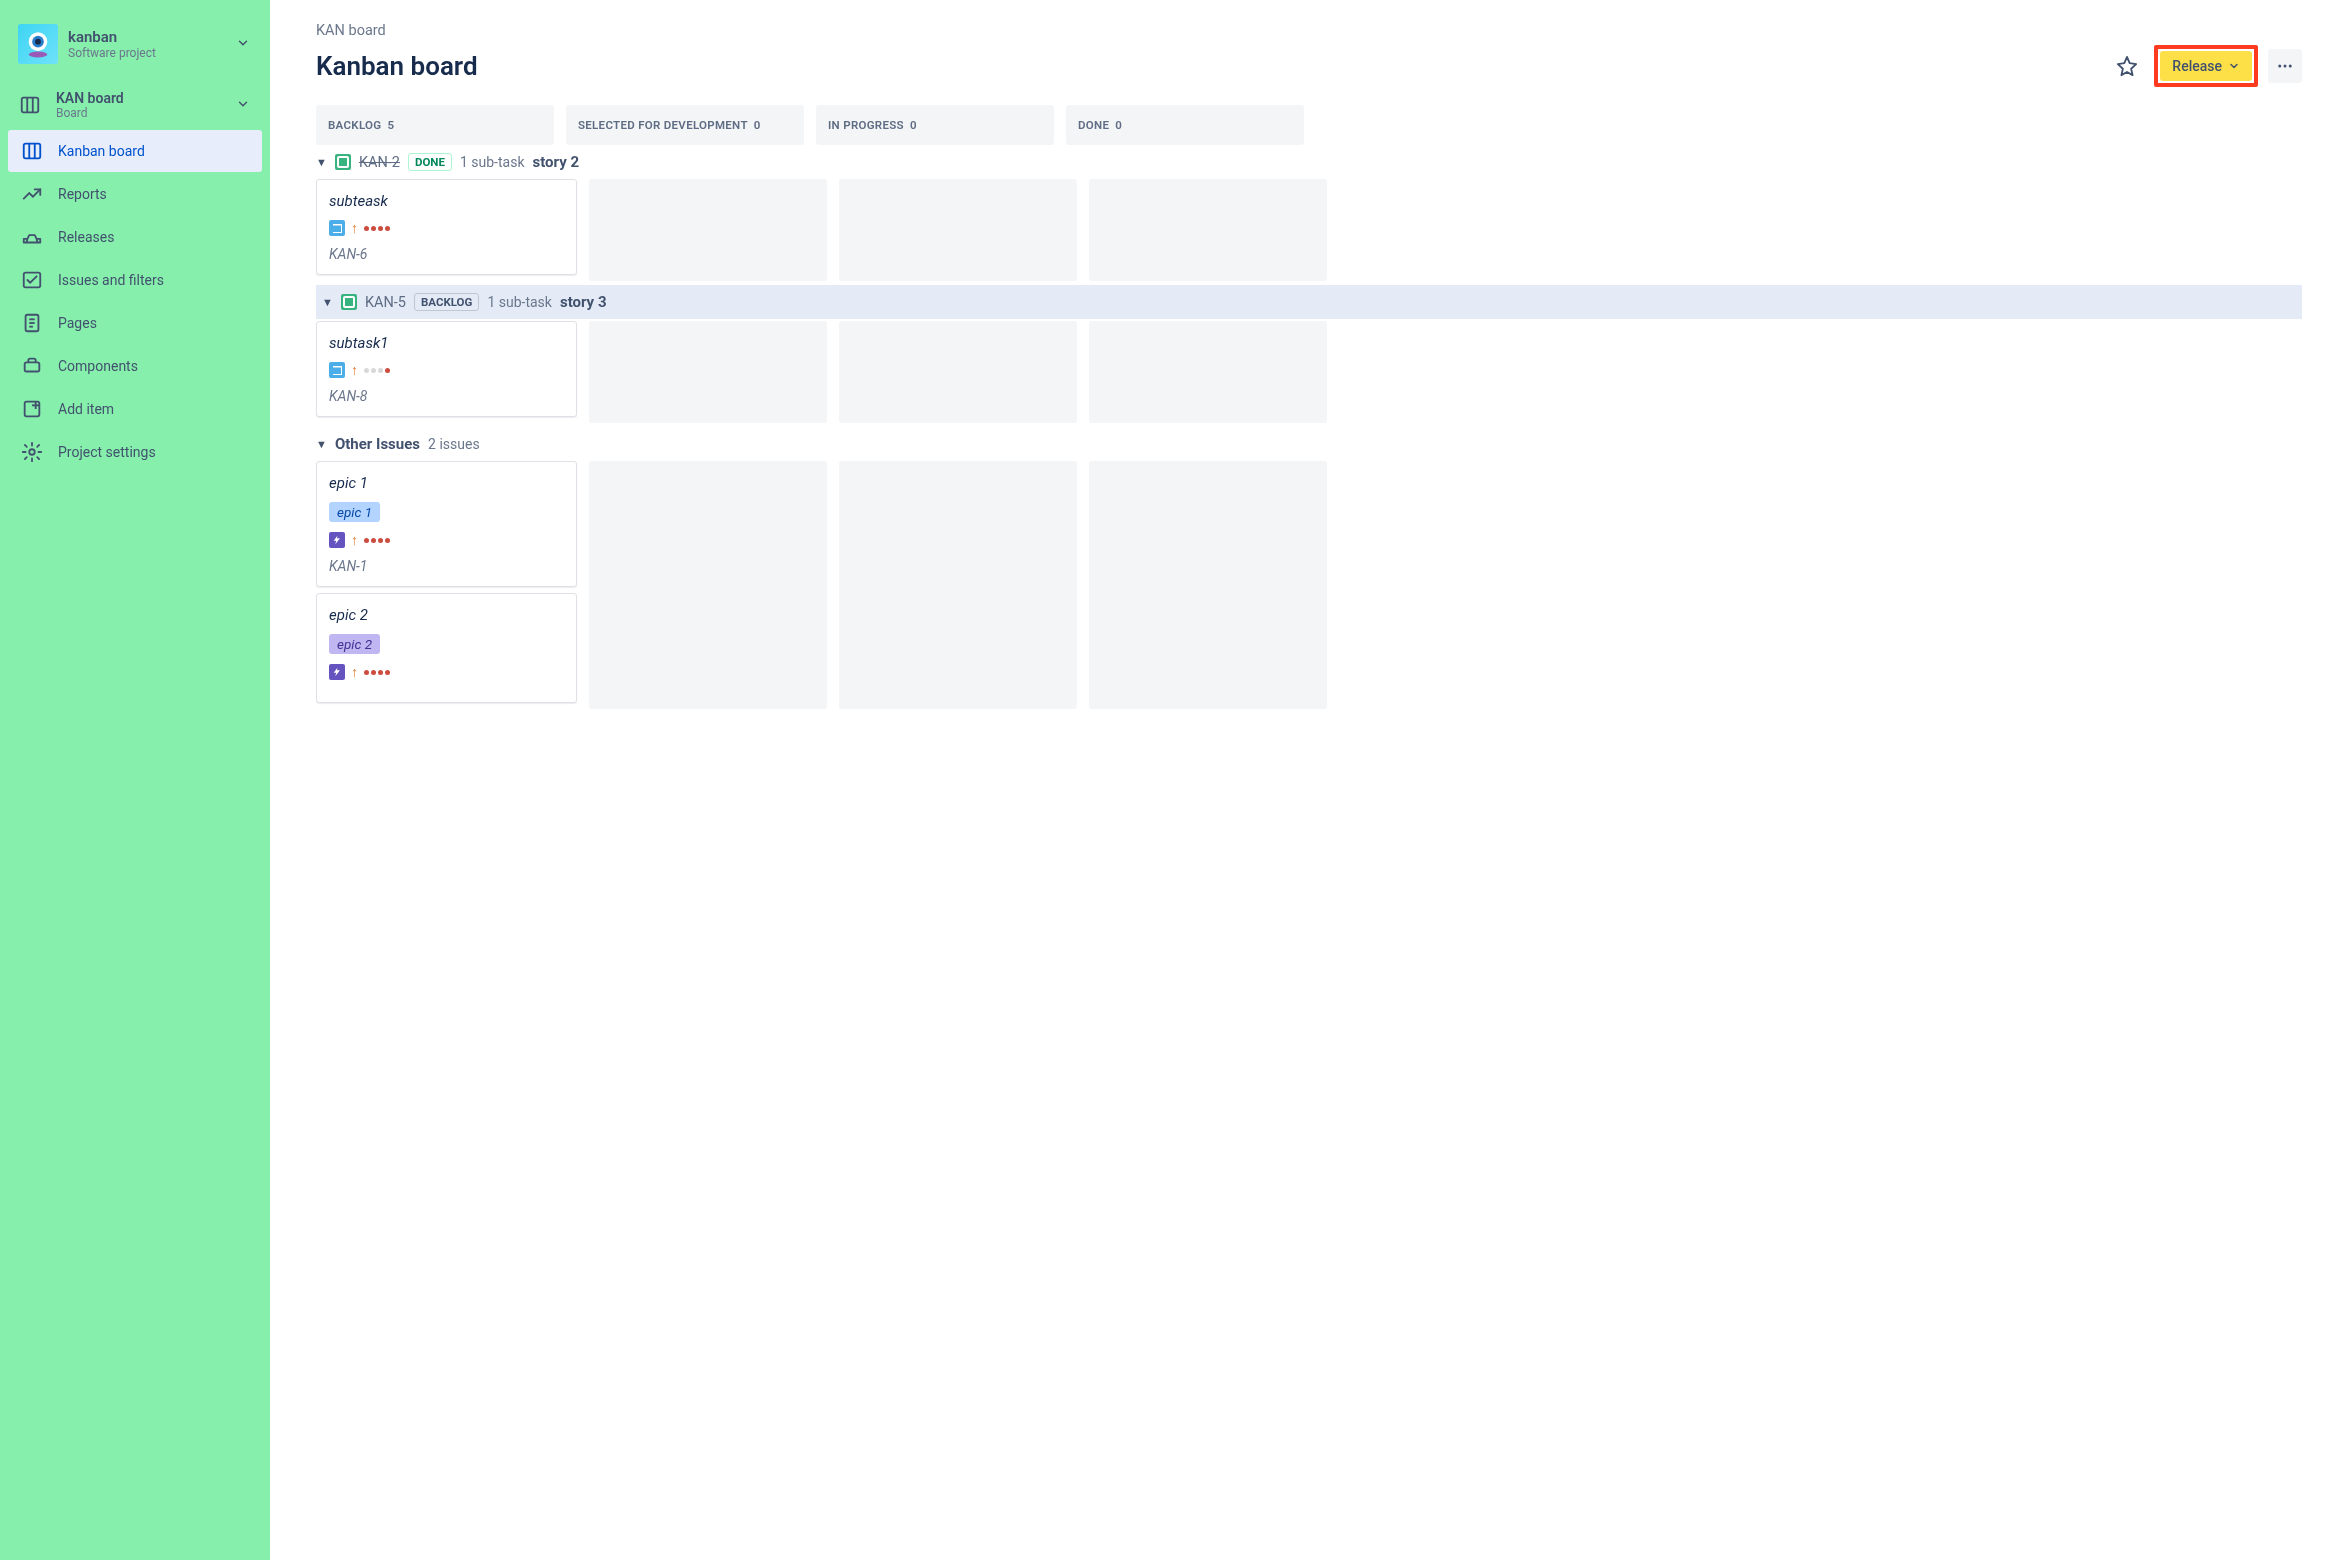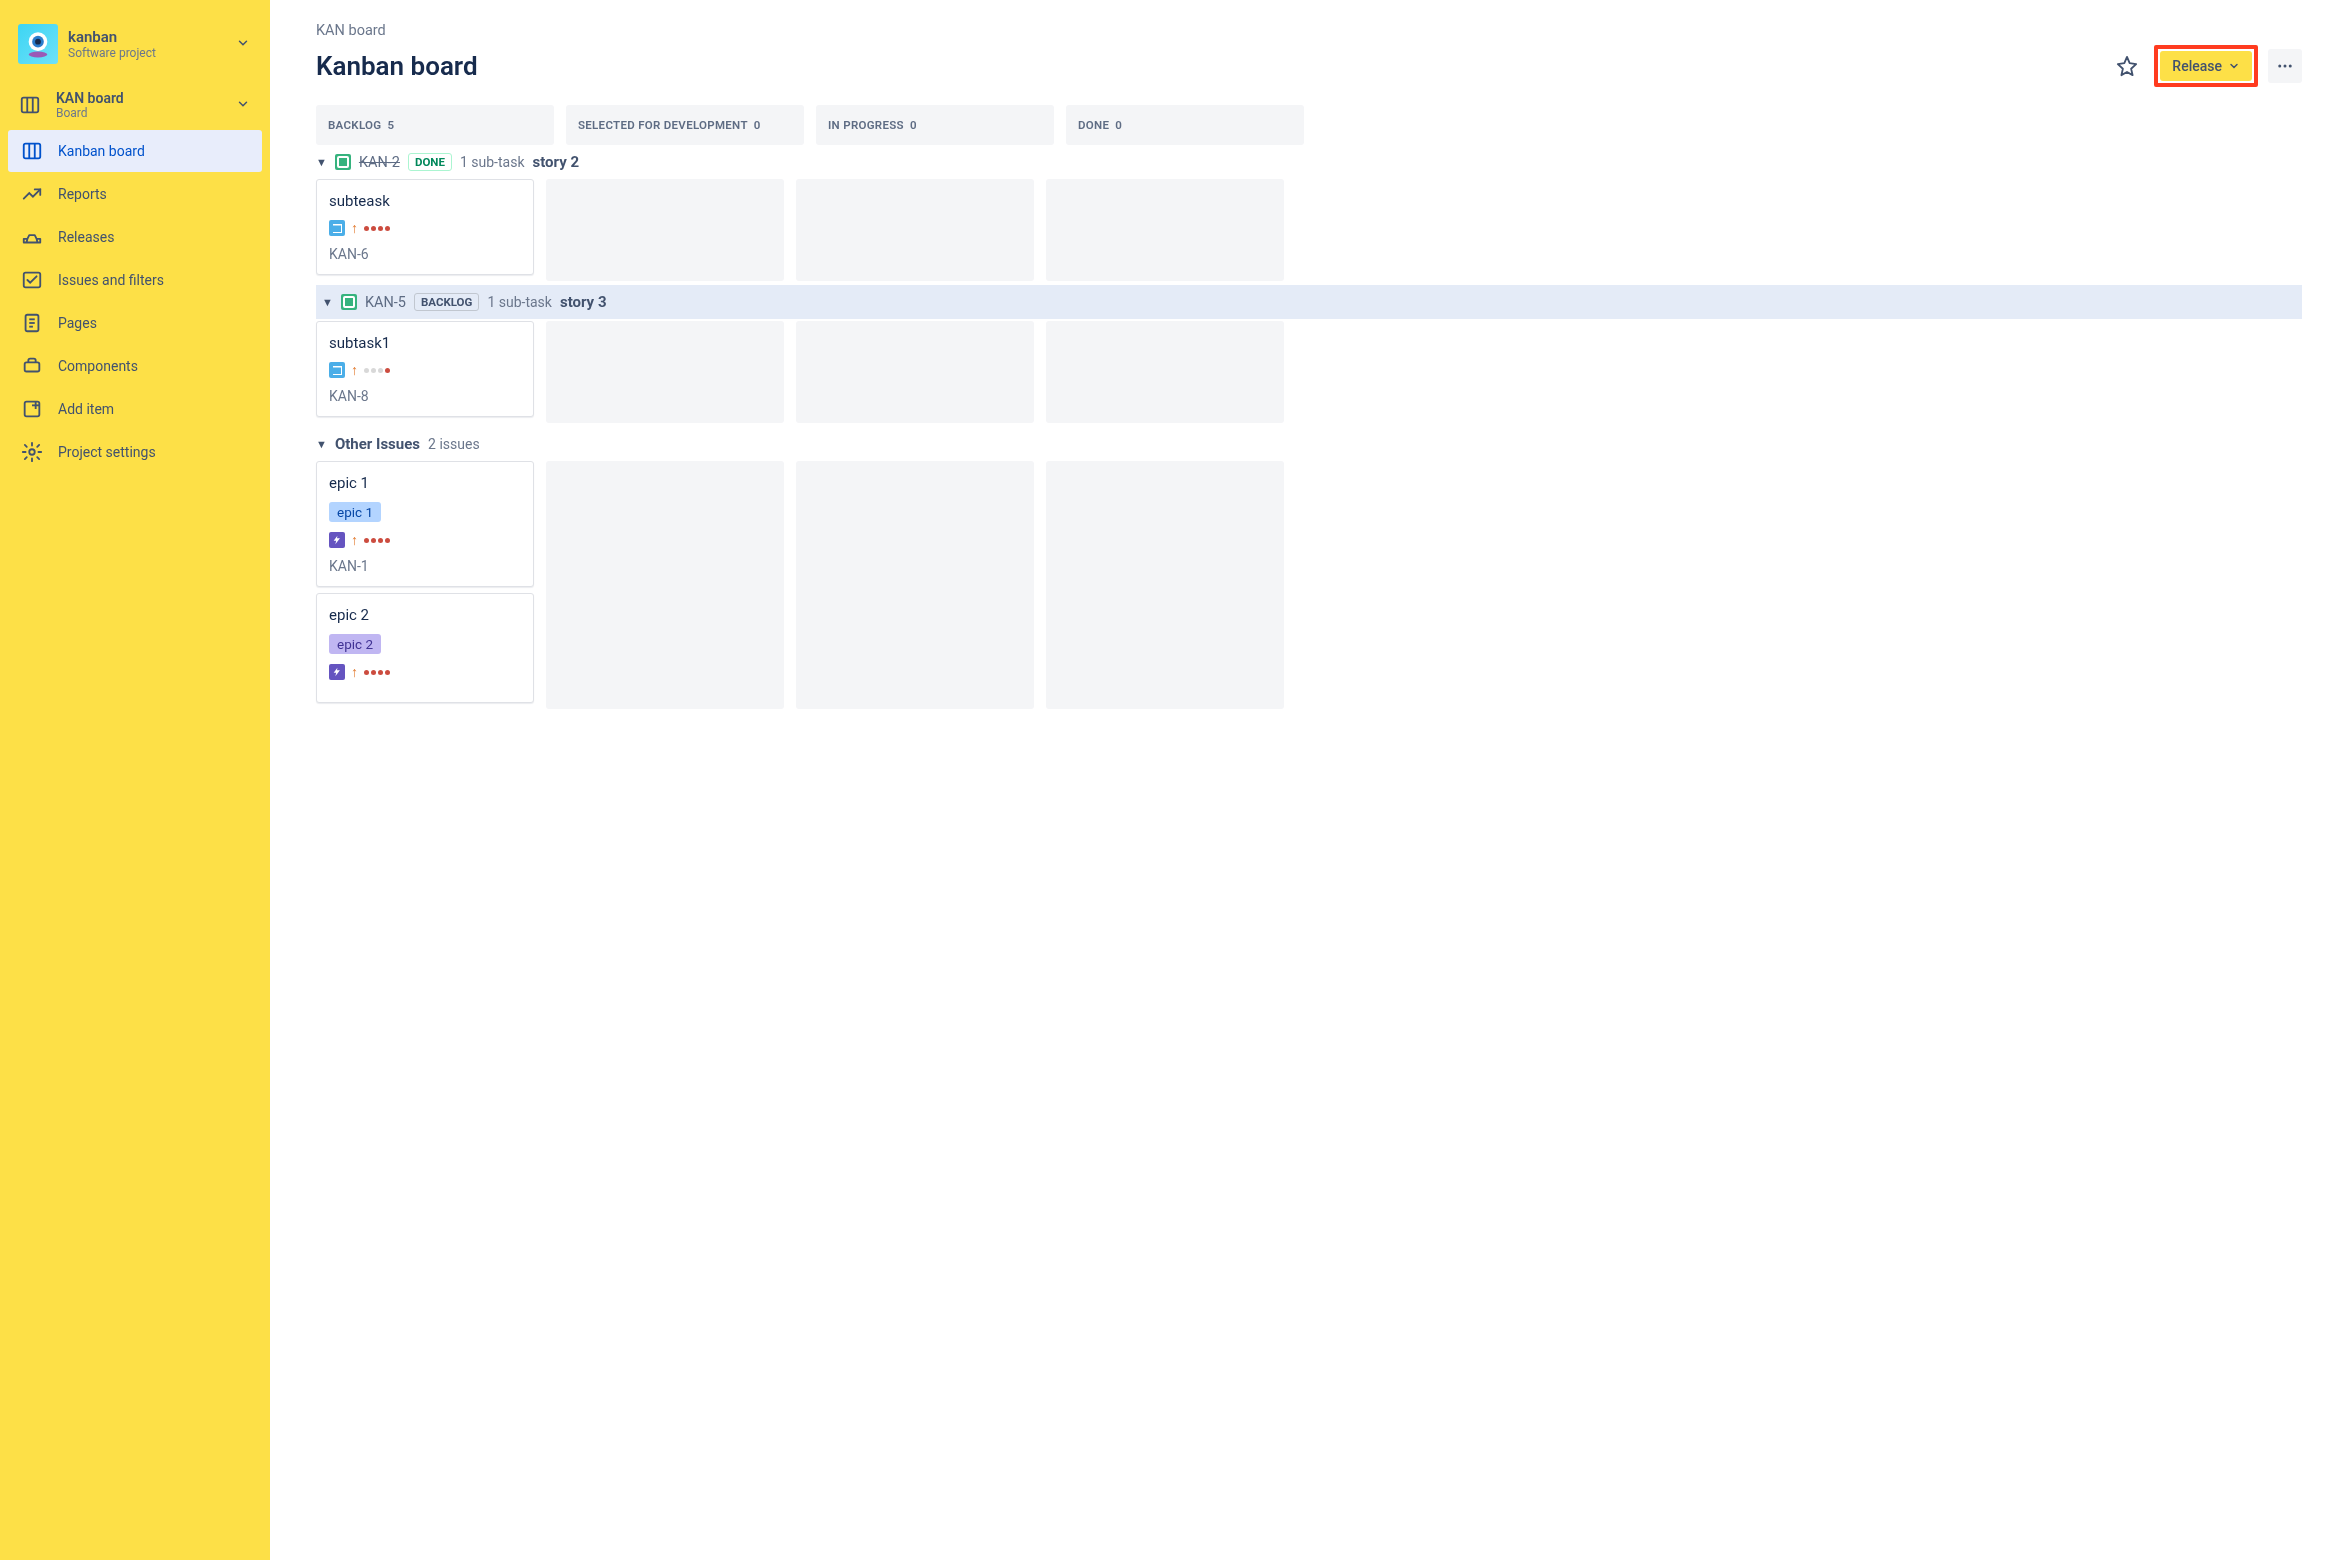--- a/index.html
+++ b/index.html
@@ -1,20 +1,20 @@
 <!DOCTYPE html>
 <html><head>
 <meta charset="utf-8">
 <style>
 * { box-sizing: border-box; margin: 0; padding: 0; }
 body { font-family: -apple-system, BlinkMacSystemFont, "Segoe UI", Roboto, Helvetica, Arial, sans-serif; background: #fff; color: #172B4D; font-size: 14px; }
 .app { display: flex; height: 100vh; }
 
 
-.sidebar { width: 270px; background: #fde047; padding: 20px 8px; flex-shrink: 0; }
+.sidebar { width: 270px; background: #86efac; padding: 20px 8px; flex-shrink: 0; }
 .project-header { display: flex; align-items: center; padding: 4px 10px 16px 10px; position: relative; }
 .project-avatar { width: 40px; height: 40px; border-radius: 3px; background: linear-gradient(135deg, #3DD5F3, #6FE1F9); display:flex; align-items:center; justify-content:center; margin-right: 10px; flex-shrink:0; }
 .project-avatar svg { width: 28px; height: 28px; }
 .project-name { font-weight: 600; color: #42526E; font-size: 15px; }
 .project-type { font-size: 12px; color: #6B778C; }
 .chevron { position:absolute; right:12px; color:#42526E; }
 
 .nav-item { display:flex; align-items:center; padding: 9px 12px; border-radius: 3px; color:#42526E; cursor:pointer; margin: 1px 0; }
 .nav-item.group { padding-left: 10px; position:relative; }
 .nav-item .icon { width:24px; height:24px; margin-right: 14px; display:flex; align-items:center; justify-content:center; color:#42526E; }
@@ -49,21 +49,21 @@
 .swimlane-header.blue { background:#E4EBF7; padding:8px 6px; margin: 2px 0; }
 .swimlane-header .expand { color:#42526E; cursor:pointer; font-size:11px; }
 .story-icon { width:16px; height:16px; background:#36B37E; border-radius:2px; display:inline-flex; align-items:center; justify-content:center; }
 .story-icon::after { content:""; width:8px; height:8px; border:2px solid #fff; border-radius:2px; }
 .issue-key { color:#5E6C84; }
 .issue-key.strike { text-decoration: line-through; }
 .status-lozenge { border:1px solid #C1C7D0; border-radius:3px; padding:1px 6px; font-size:11.5px; font-weight:700; color:#42526E; }
 .status-lozenge.done { color:#00875A; border-color:#ABF5D1; }
 .subtask-count { color:#6B778C; font-size:14px;text-align:center; }
 .story-title { color:#42526E; font-size:15px;font-weight:bold; }
-.card-col { width:218px; flex-shrink:0; }
+.card-col { width:261px; flex-shrink:0;font-style:italic; }
 .card { background:#fff; border:1px solid #DFE1E6; border-radius:3px; padding:12px; margin-bottom:6px; box-shadow: 0 1px 1px rgba(9,30,66,0.08); cursor:pointer; }
 .card-title { font-size:15px; color:#172B4D; margin-bottom:10px; }
 .card-meta { display:flex; align-items:center; gap:6px; margin-bottom:10px; }
 .subtask-icon { width:16px; height:16px; background:#4BAEE8; border-radius:2px; display:flex; align-items:center; justify-content:center; }
 .subtask-icon::after { content:""; width:8px; height:8px; border:1.5px solid #fff; border-left:none; border-top:none; background:linear-gradient(#fff,#fff) top/100% 1.5px no-repeat; }
 .epic-icon { width:16px; height:16px; background:#6554C0; border-radius:2px; display:flex; align-items:center; justify-content:center; color:#fff; font-size:10px; }
 .priority-arrow { color:#E2782B; font-weight:bold; font-size:14px; }
 .dots { display:flex; gap:2px; }
 .dot { width:5px; height:5px; border-radius:50%; }
 .dot.r { background:#CC4C3F; }

